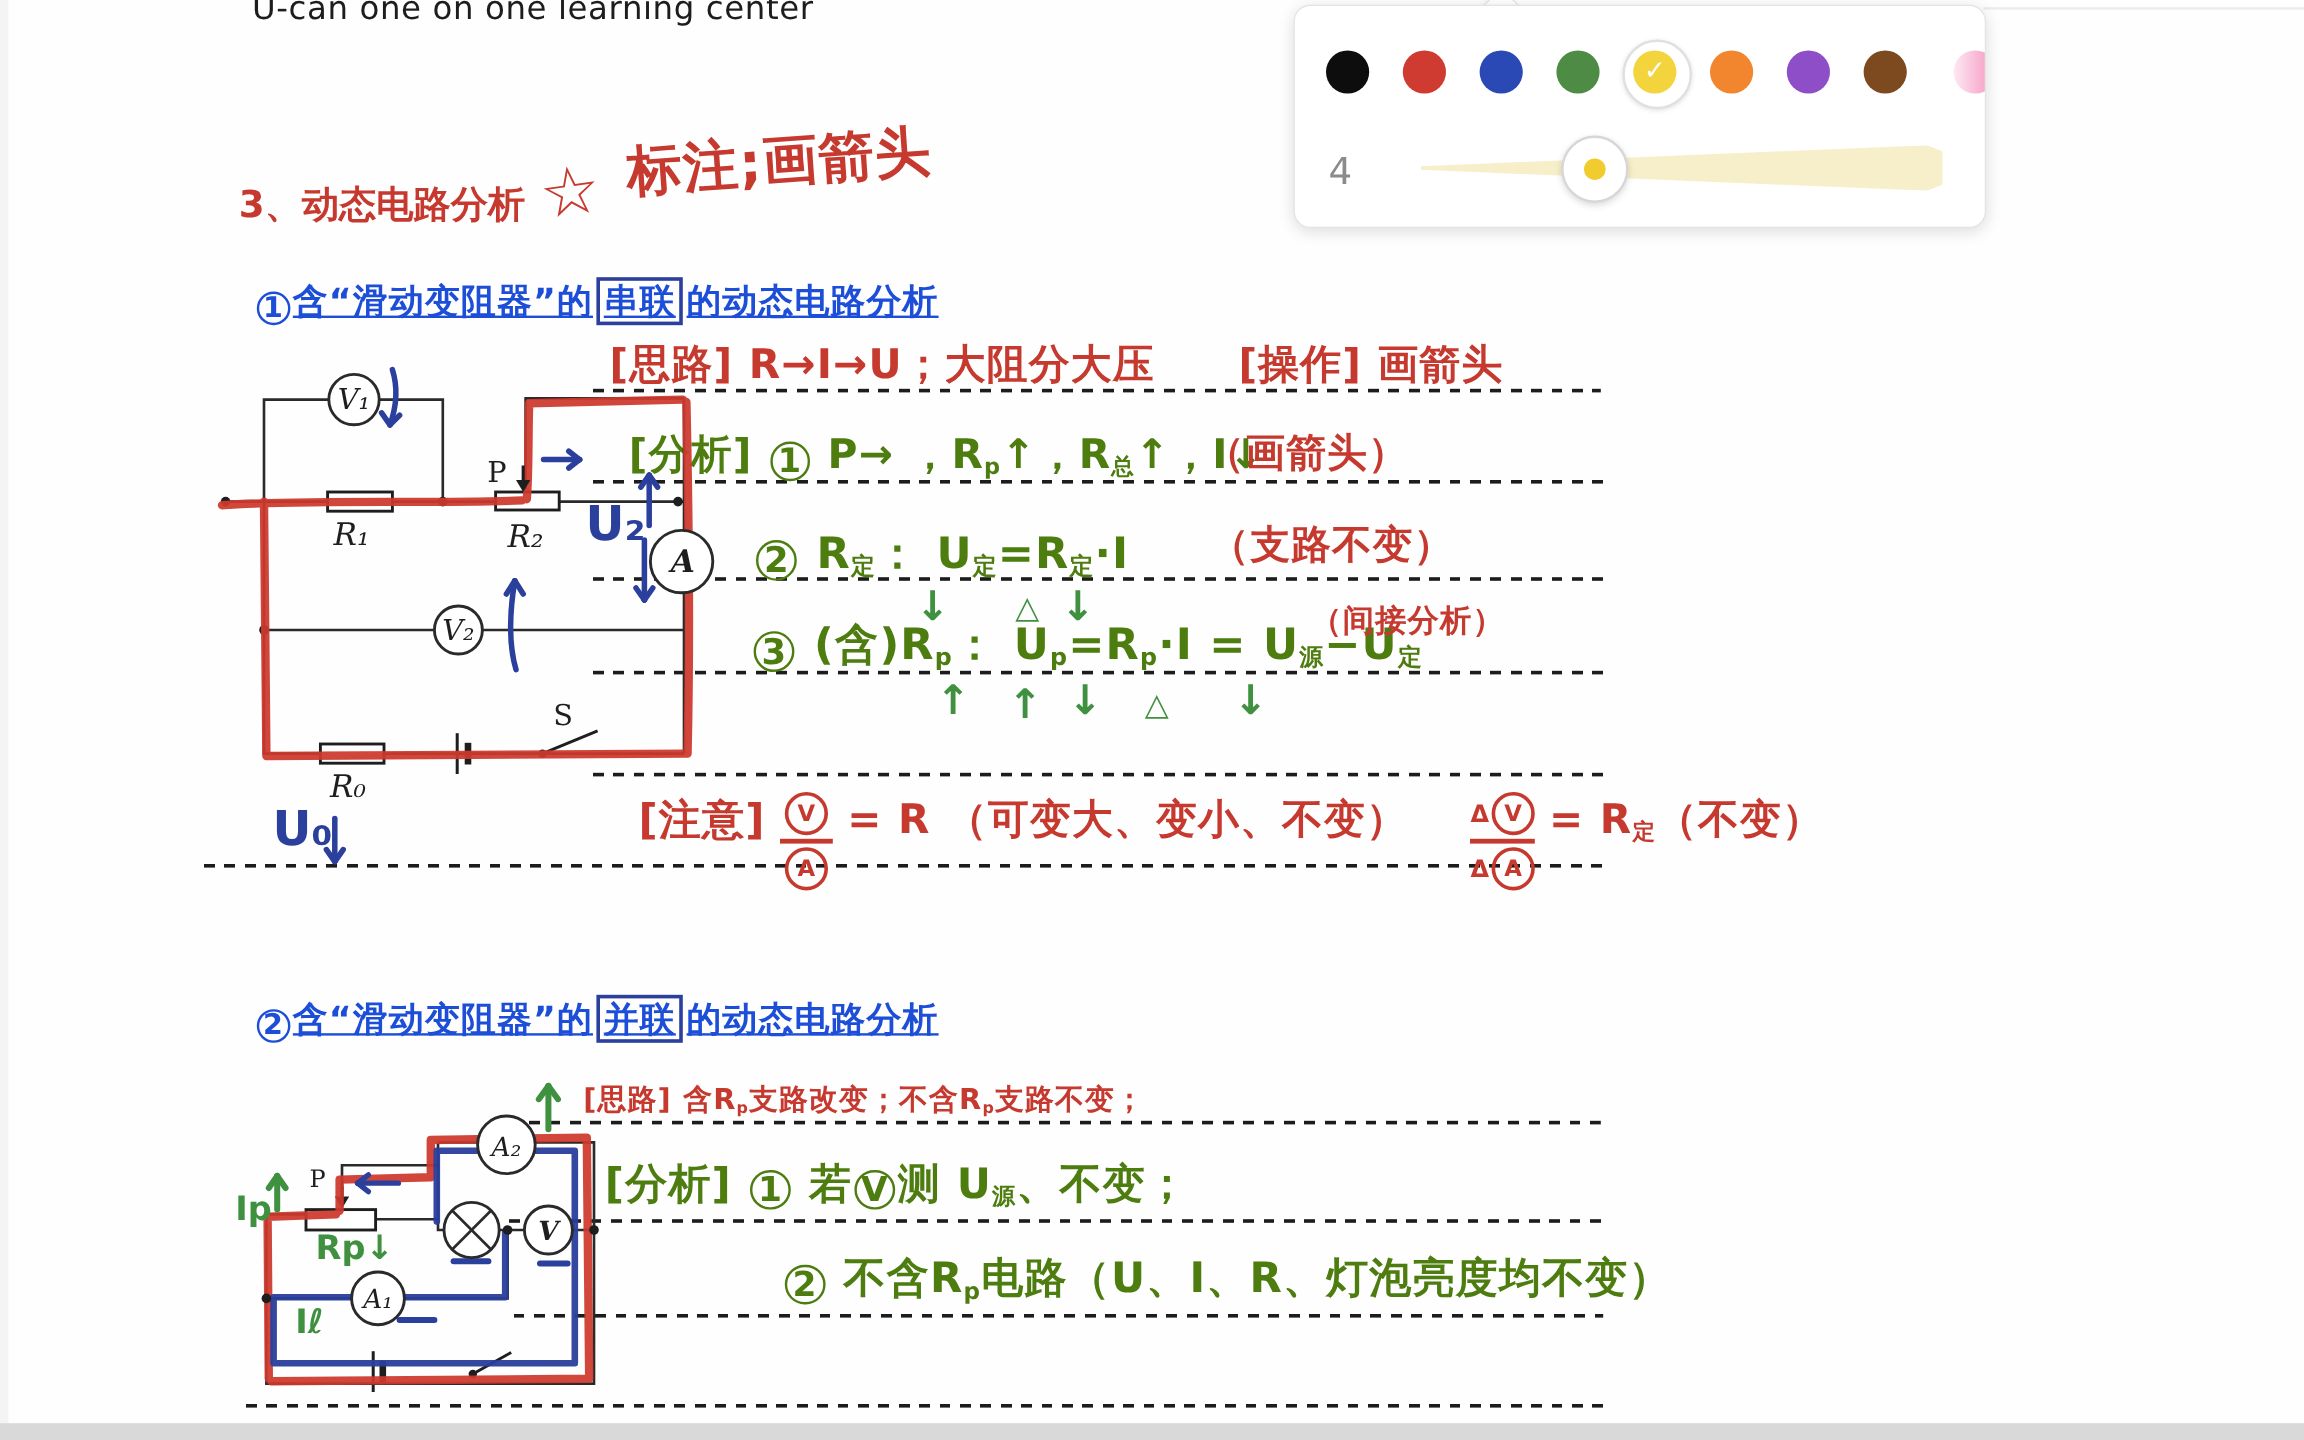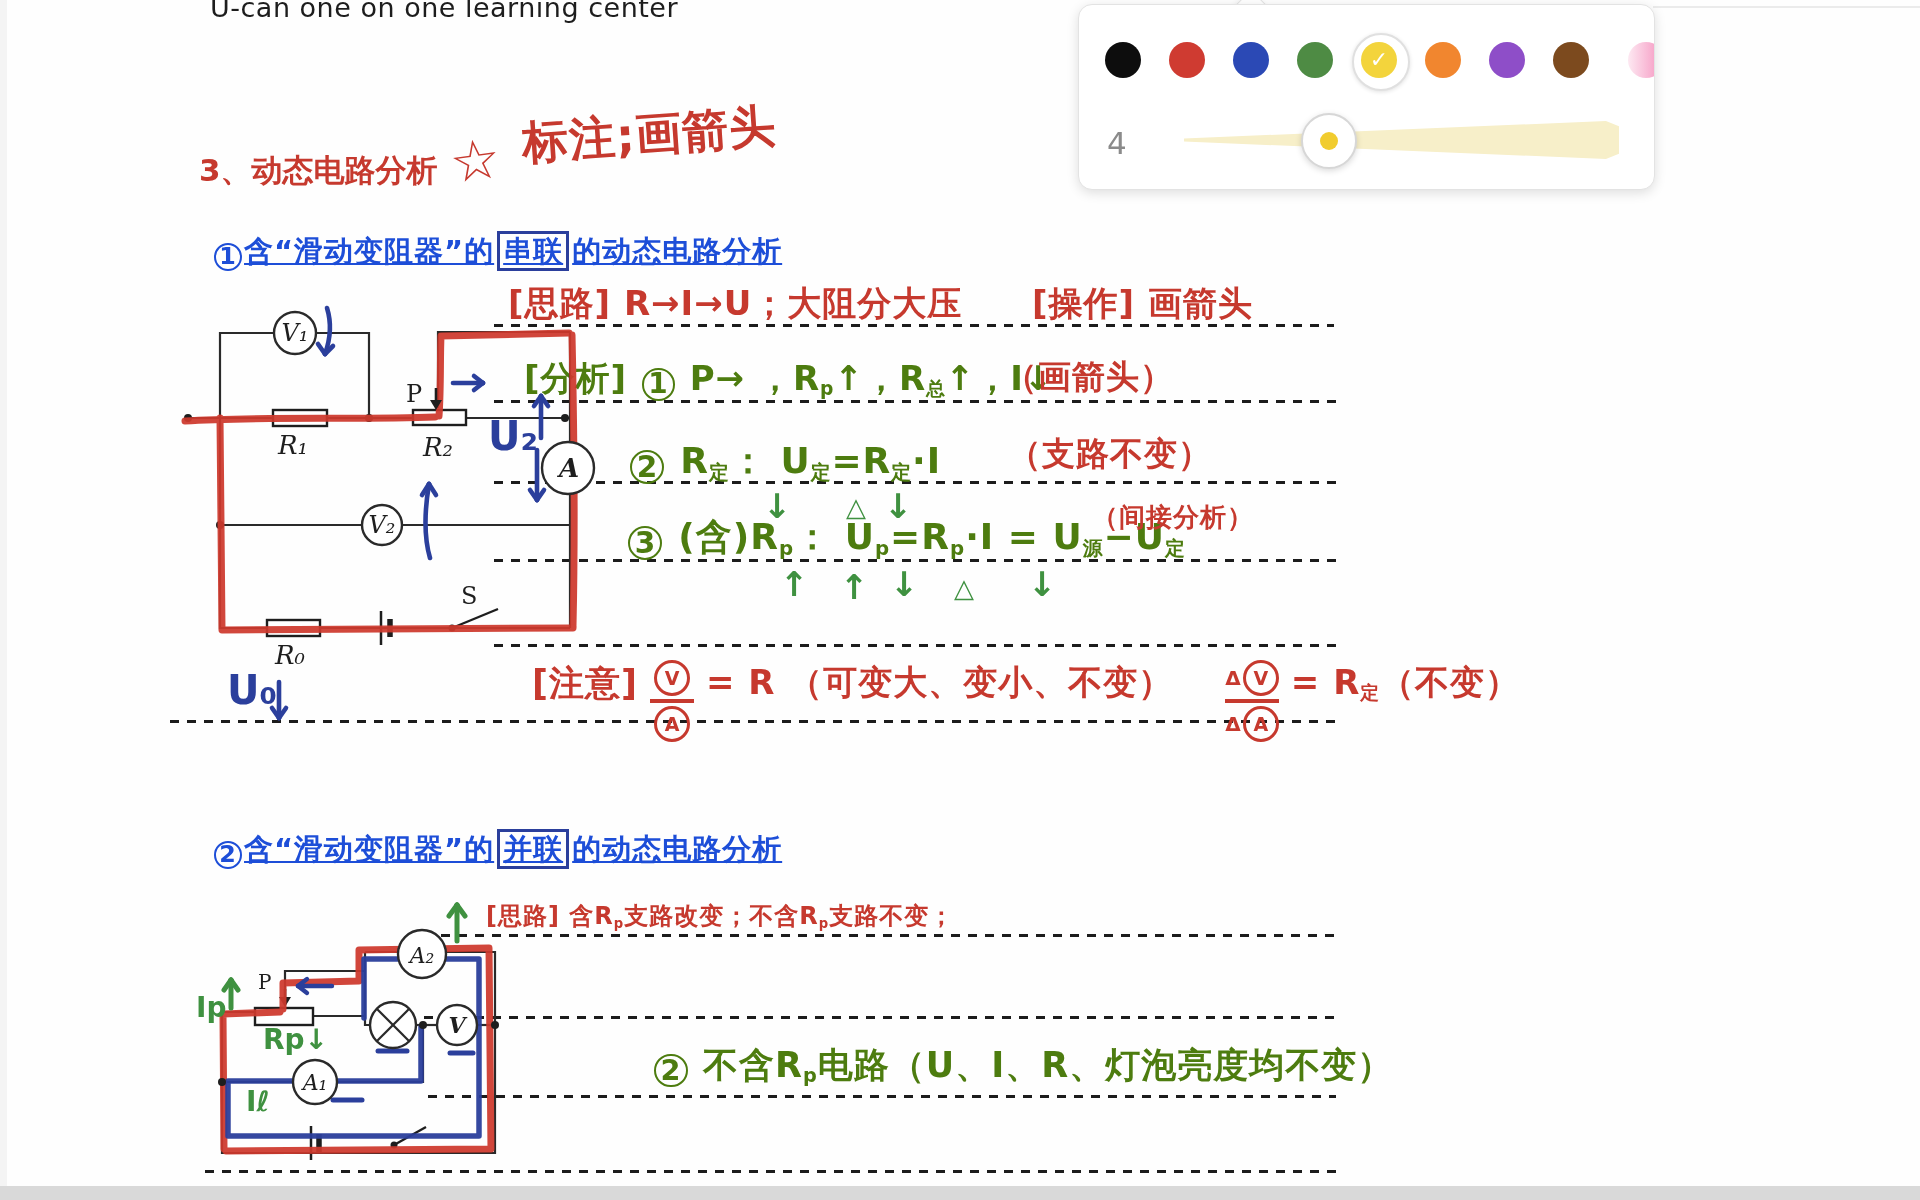--- a/index.html
+++ b/index.html
@@ -224,20 +224,21 @@
   </svg>
 
   <div class="abs sec-heading print-black" style="left:212px;top:830px;"><span class="seg-circled">2</span><span>含“滑动变阻器”的</span><span class="seg-boxed">并联</span><span>的动态电路分析</span></div>
 
   <div class="abs ruled" style="left:424px;top:934px;width:910px;"></div>
   <div class="abs ruled" style="left:424px;top:1016px;width:912px;"></div>
   <div class="abs ruled" style="left:428px;top:1095px;width:908px;"></div>
   <div class="abs ruled" style="left:205px;top:1170px;width:1133px;"></div>
 
   <div class="abs hw ink-red" style="left:486px;top:884px;font-size:24px;margin-top:16px;"><span>[思路] 含R</span><span class="seg-sub">p</span><span>支路改变；不含R</span><span class="seg-sub">p</span><span>支路不变；</span></div>
+  <div class="abs hw ink-blue" style="left:504px;top:963px;font-size:35px;"><span>[分析] </span><span class="seg-circled">1</span><span> 若</span><span class="seg-circled">V</span><span>测 U</span><span class="seg-sub">源</span><span>、不变；</span></div>
   <div class="abs hw ink-blue" style="left:652px;top:1042px;font-size:35px;"><span class="seg-circled">2</span><span> 不含R</span><span class="seg-sub">p</span><span>电路（U、I、R、灯泡亮度均不变）</span></div>
 
   <svg class="abs" style="left:170px;top:893px;" width="345" height="292" viewBox="0 0 345 292">
     <g stroke="#2a2a2a" stroke-width="2.2" fill="none">
       <path d="M52,119 V260 H325 V59 H195"></path>
       <path d="M195,59 V132 H200"></path>
       <path d="M246,132 H267"></path>
       <path d="M307,132 H325"></path>
       <path d="M52,189 H123"></path>
       <path d="M167,189 H253 V132"></path>

